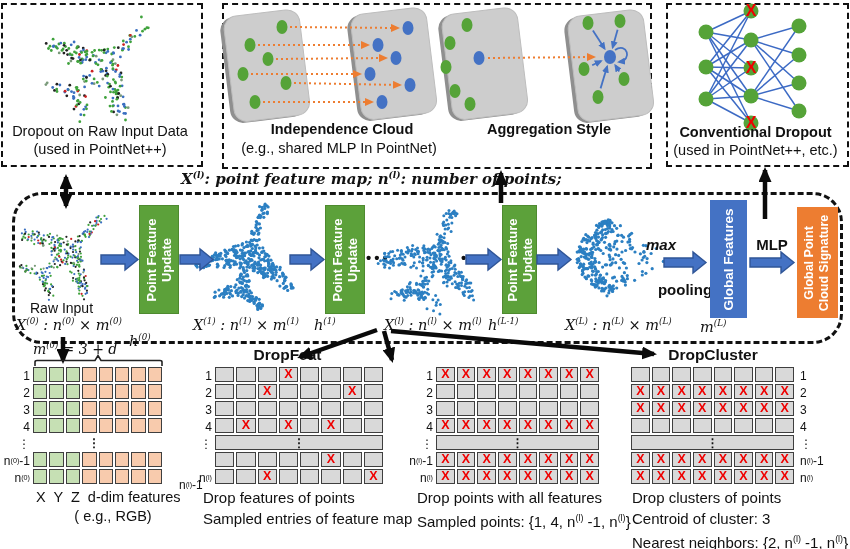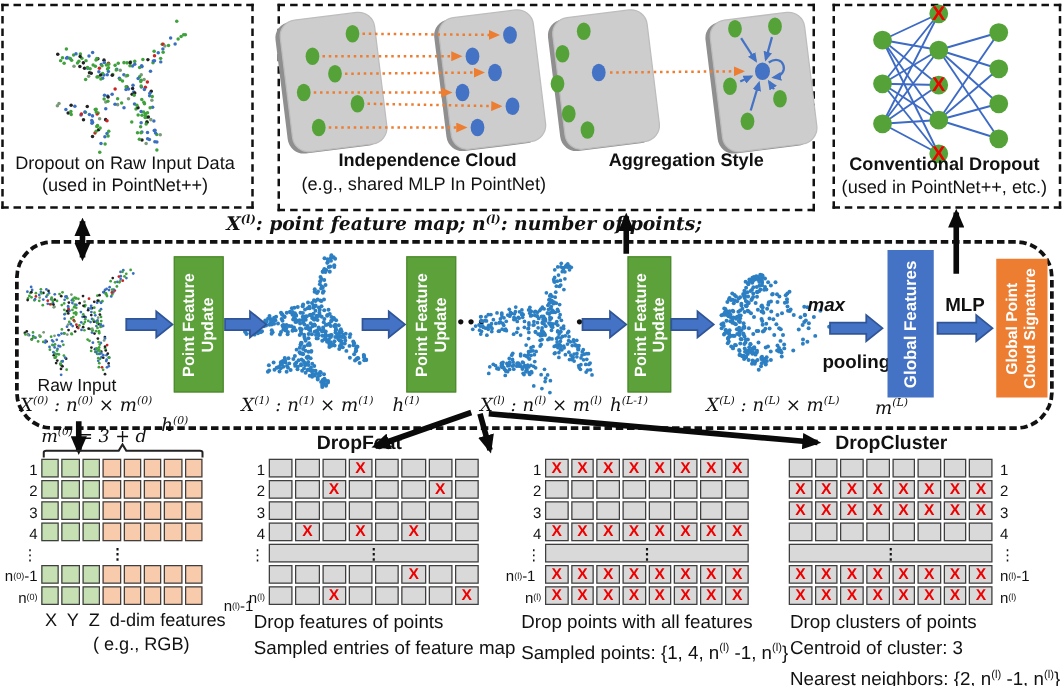--- a/index.html
+++ b/index.html
@@ -2109,21 +2109,21 @@
         <span class="xmark">X</span>
       </div>
       <div class="cell" style="left: 559.75px; top: 418px; width: 18.625px; height: 15px; background: rgb(217, 217, 217);">
         <span class="xmark">X</span>
       </div>
       <div class="cell" style="left: 580.375px; top: 418px; width: 18.625px; height: 15px; background: rgb(217, 217, 217);">
         <span class="xmark">X</span>
       </div>
       <div class="rlabel" style="left: 400px; top: 435px; width: 33px; height: 17px; justify-content: flex-end;">⋮</div>
       <div class="cell" style="left: 436px; top: 435px; width: 163px; height: 15px; background: rgb(217, 217, 217); font-weight: bold; font-size: 12px;">⋮</div>
-      <div class="rlabel" style="left: 400px; top: 452px; width: 33px; height: 17px; justify-content: center;">n<sup>(l)</sup> -1</div>
+      <div class="rlabel" style="left: 400px; top: 452px; width: 33px; height: 17px; justify-content: flex-end;">n<sup>(l)</sup> -1</div>
       <div class="cell" style="left: 436px; top: 452px; width: 18.625px; height: 15px; background: rgb(217, 217, 217);">
         <span class="xmark">X</span>
       </div>
       <div class="cell" style="left: 456.625px; top: 452px; width: 18.625px; height: 15px; background: rgb(217, 217, 217);">
         <span class="xmark">X</span>
       </div>
       <div class="cell" style="left: 477.25px; top: 452px; width: 18.625px; height: 15px; background: rgb(217, 217, 217);">
         <span class="xmark">X</span>
       </div>
       <div class="cell" style="left: 497.875px; top: 452px; width: 18.625px; height: 15px; background: rgb(217, 217, 217);">

